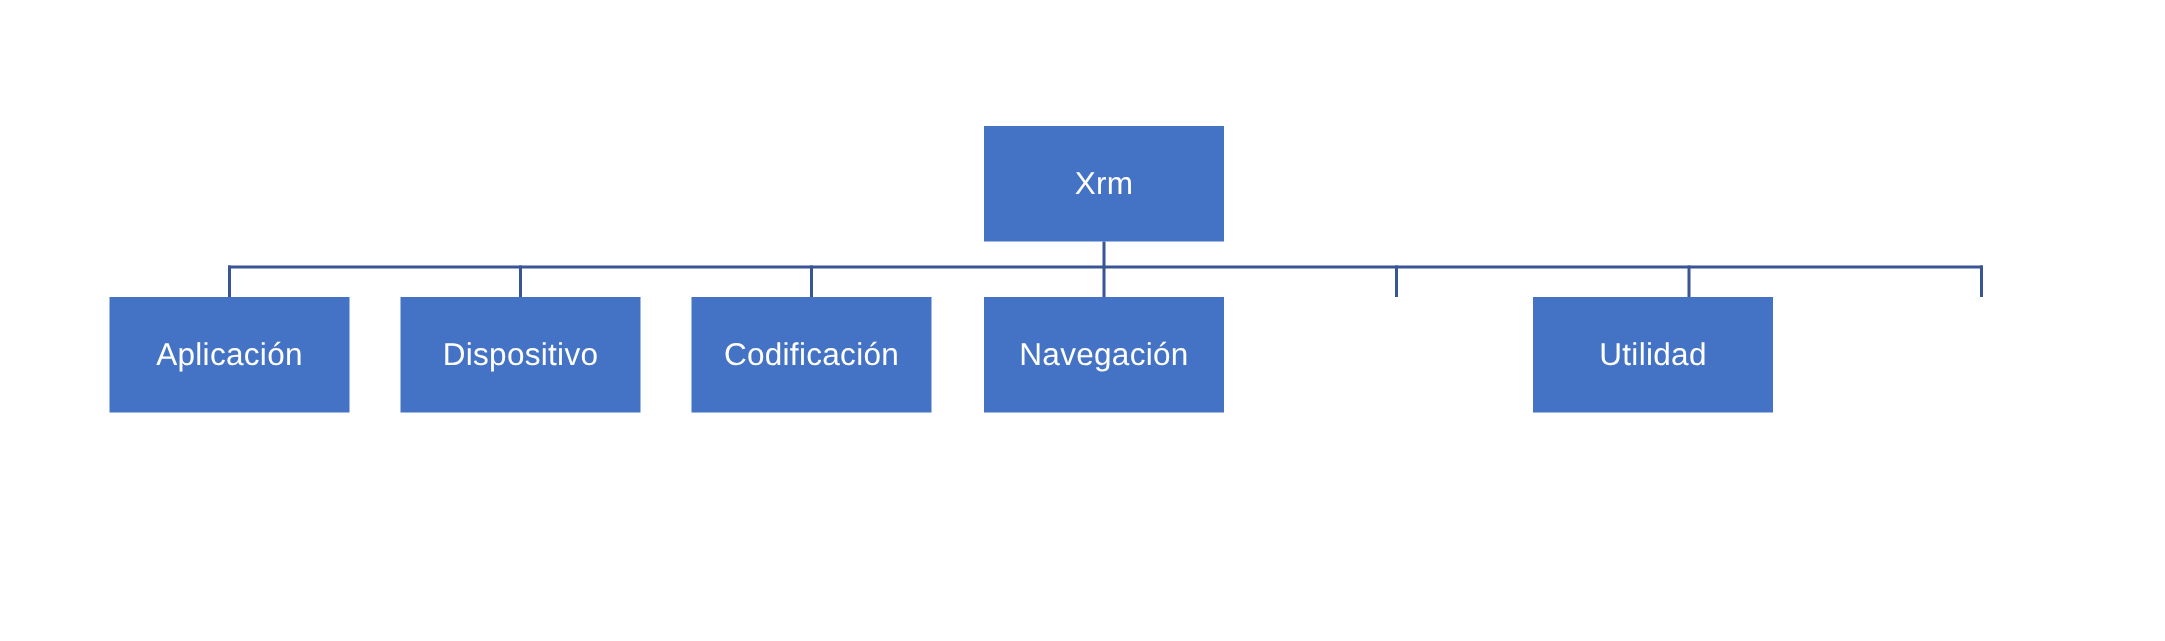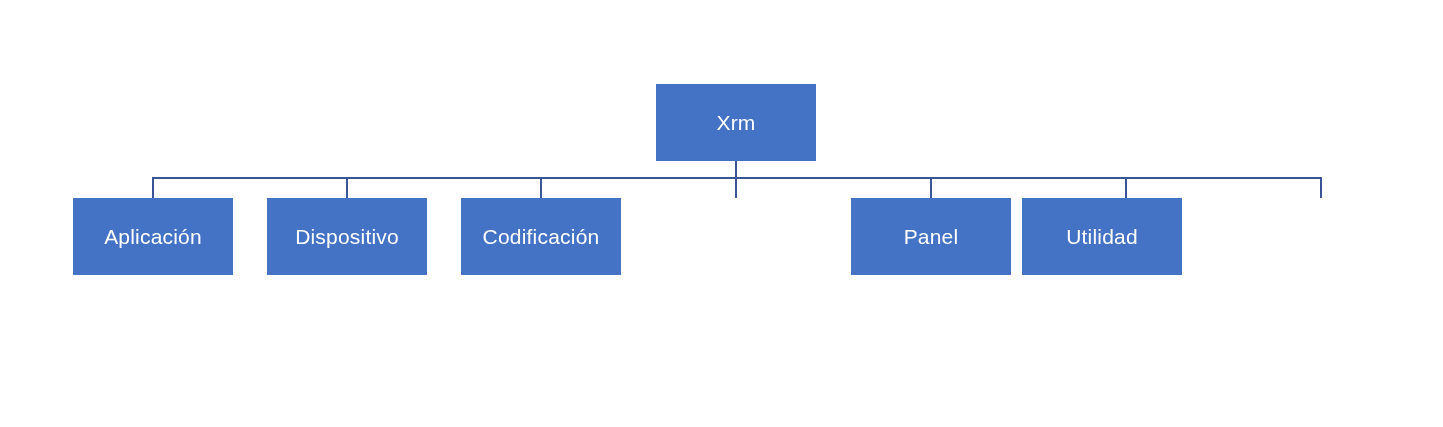--- a/index.html
+++ b/index.html
@@ -59,19 +59,19 @@
   <div class="connector v stub" style="left:1320px"></div>
 
   <div class="node root">Xrm</div>
 
   <div class="node child" style="left:73px">Aplicación</div>
 
   <div class="node child" style="left:267px">Dispositivo</div>
 
   <div class="node child" style="left:461px">Codificación</div>
 
+  <div class="node child" style="left:656px">Navegación</div>
 
-  <div class="node child" style="left:851px">Panel</div>
 
   <div class="node child" style="left:1022px">Utilidad</div>
 
 
 </div>
 
 </body></html>

